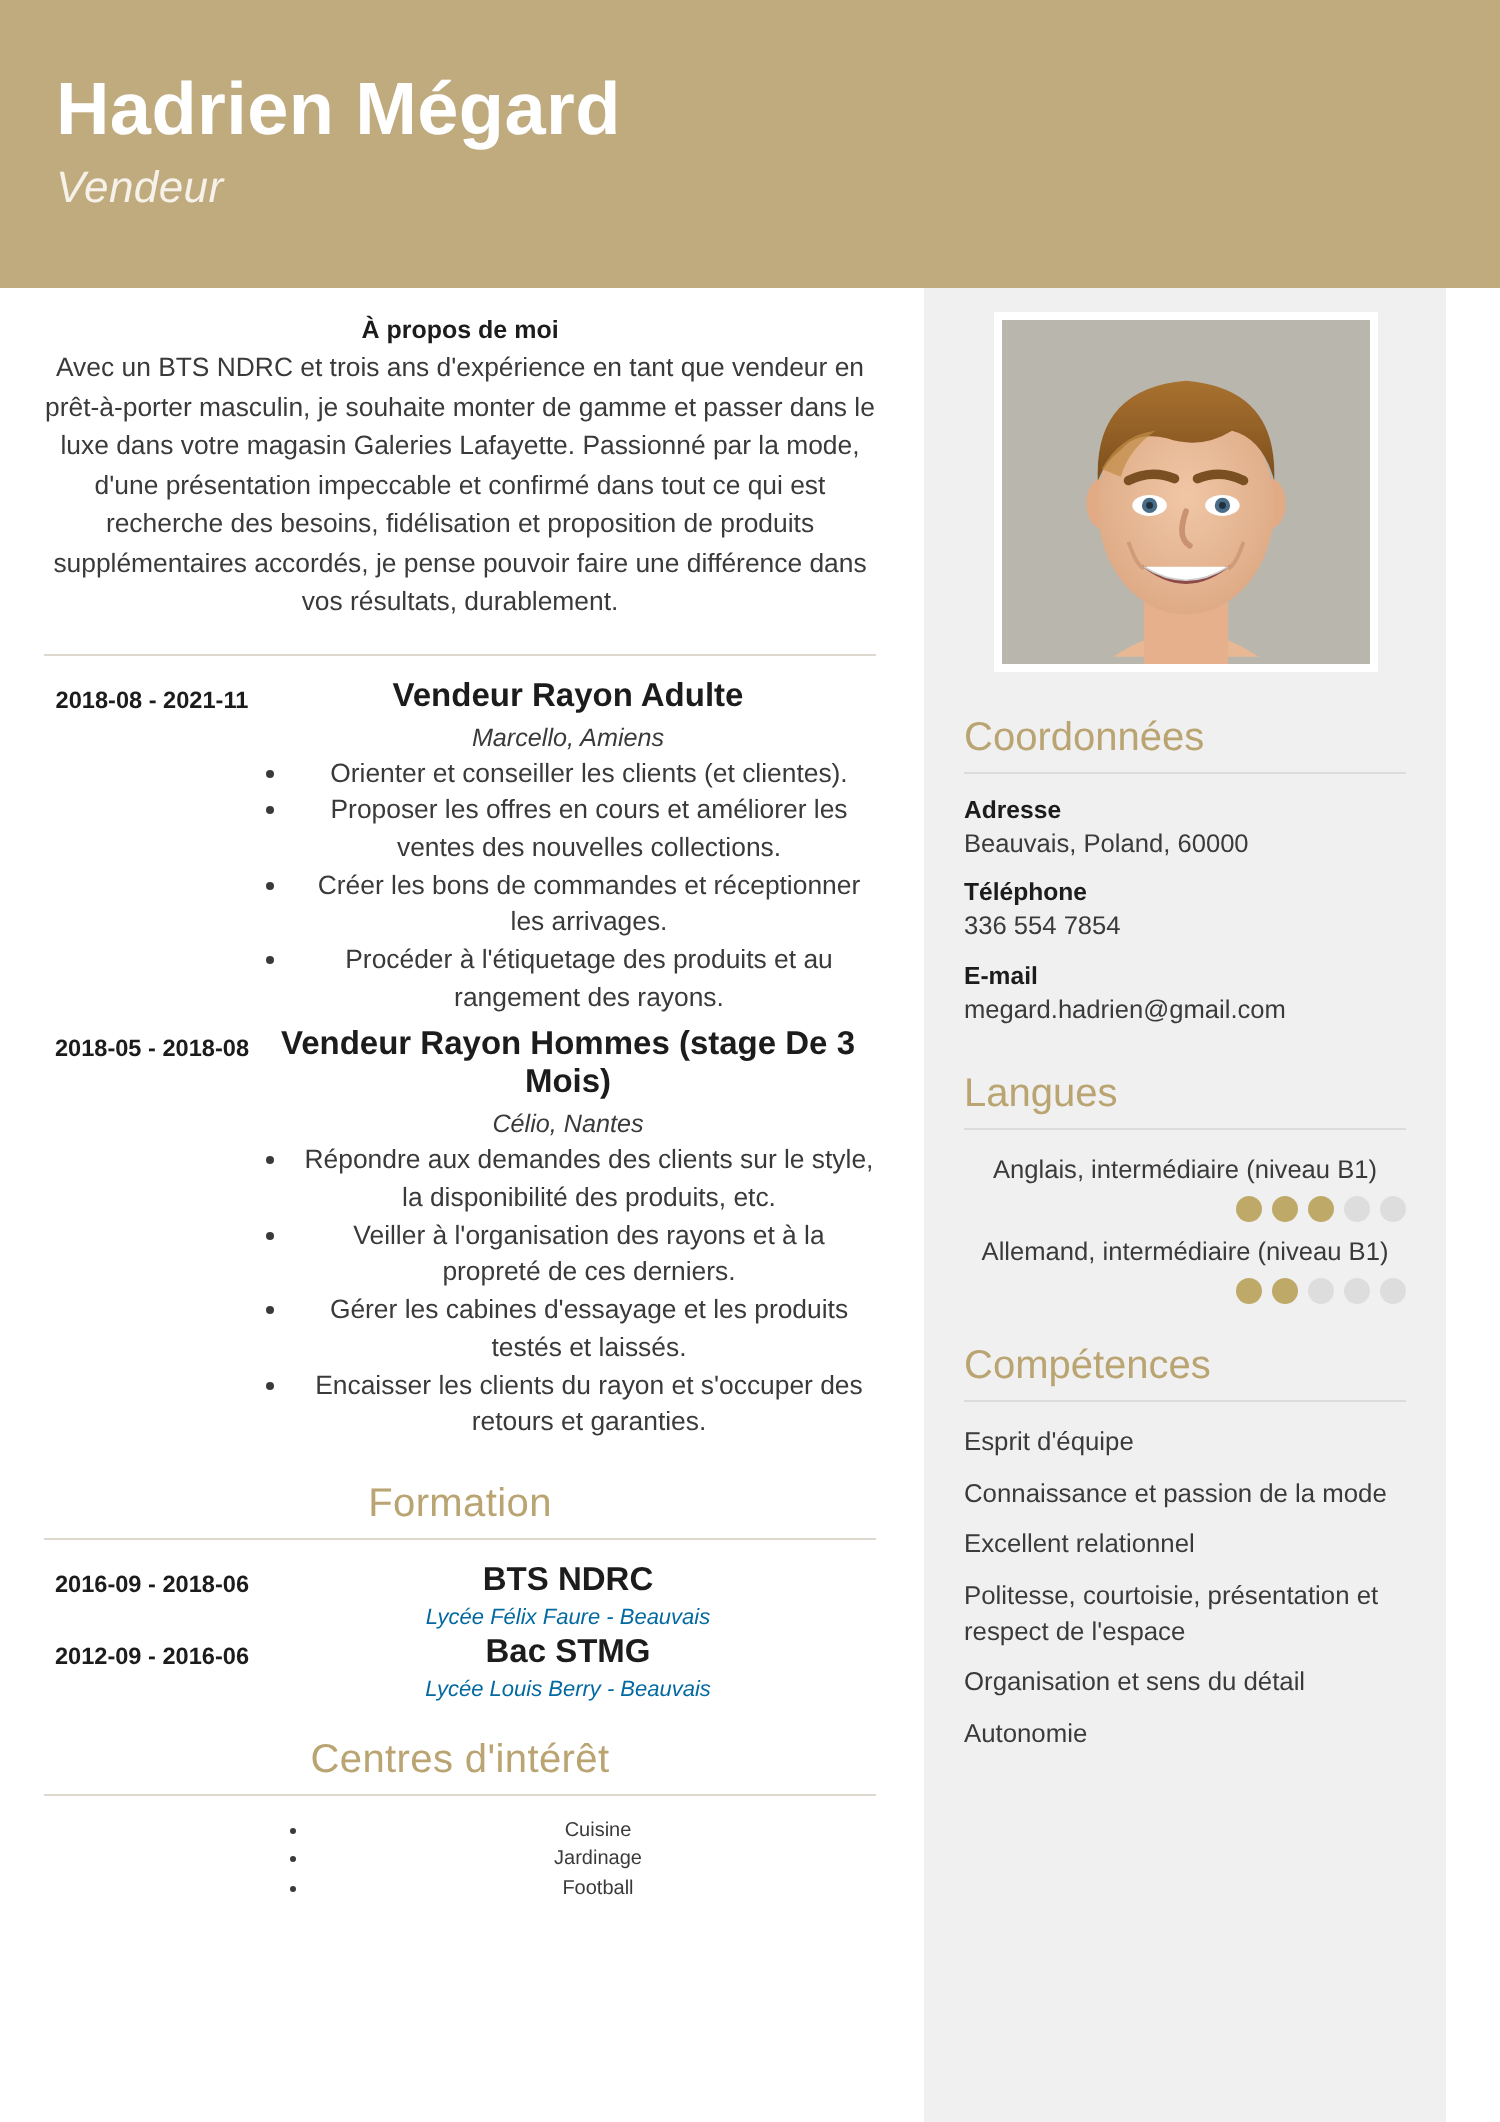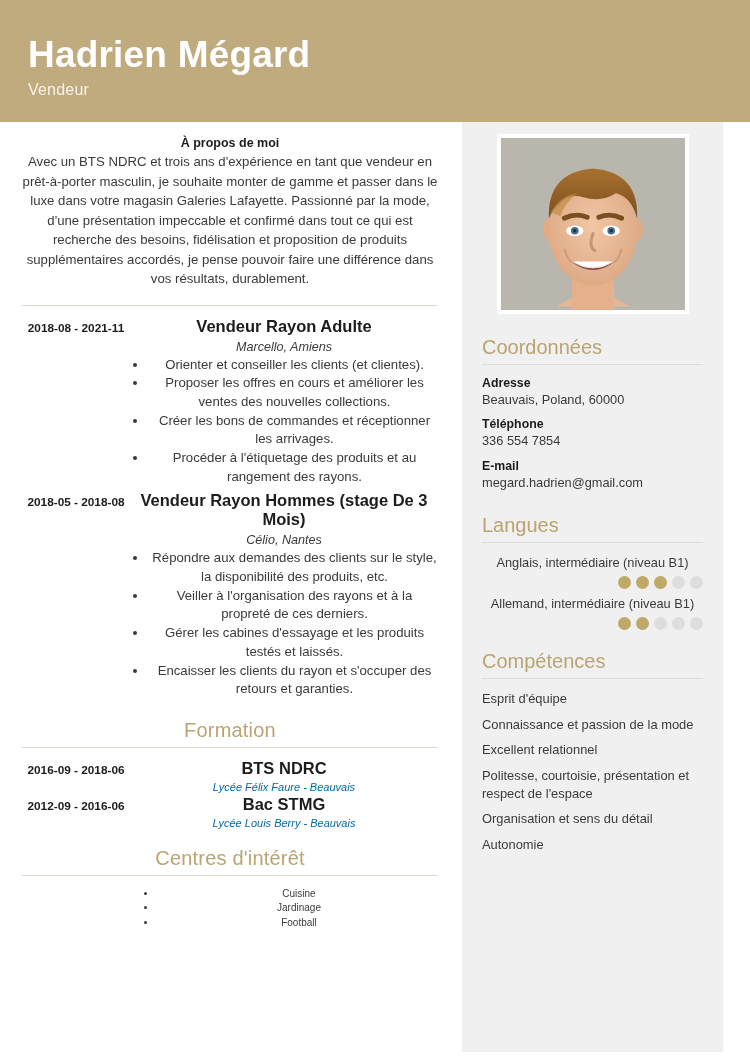--- a/index.html
+++ b/index.html
@@ -15,36 +15,37 @@
   .page {
     position: relative;
     width: 750px;
     height: 1061px;
     background: #ffffff;
     overflow: hidden;
   }
 
   
   .header {
-    height: 122px;
+    height: 144px;
     background: #c0ab7f;
     padding: 36px 0 0 28px;
   }
   .header-name {
     font-size: 37px;
     font-weight: bold;
     color: #ffffff;
     letter-spacing: 0.2px;
     line-height: 1.05;
   }
   .header-role {
-    font-size: 16px;
+    font-size: 22px;
     color: #f6f2ea;
     margin-top: 6px;
     letter-spacing: 0.2px;
+    font-style: italic;
   }
 
   
   .body-wrap {
     display: flex;
     align-items: stretch;
     height: 930px;
   }
   .col-main {
     width: 462px;

